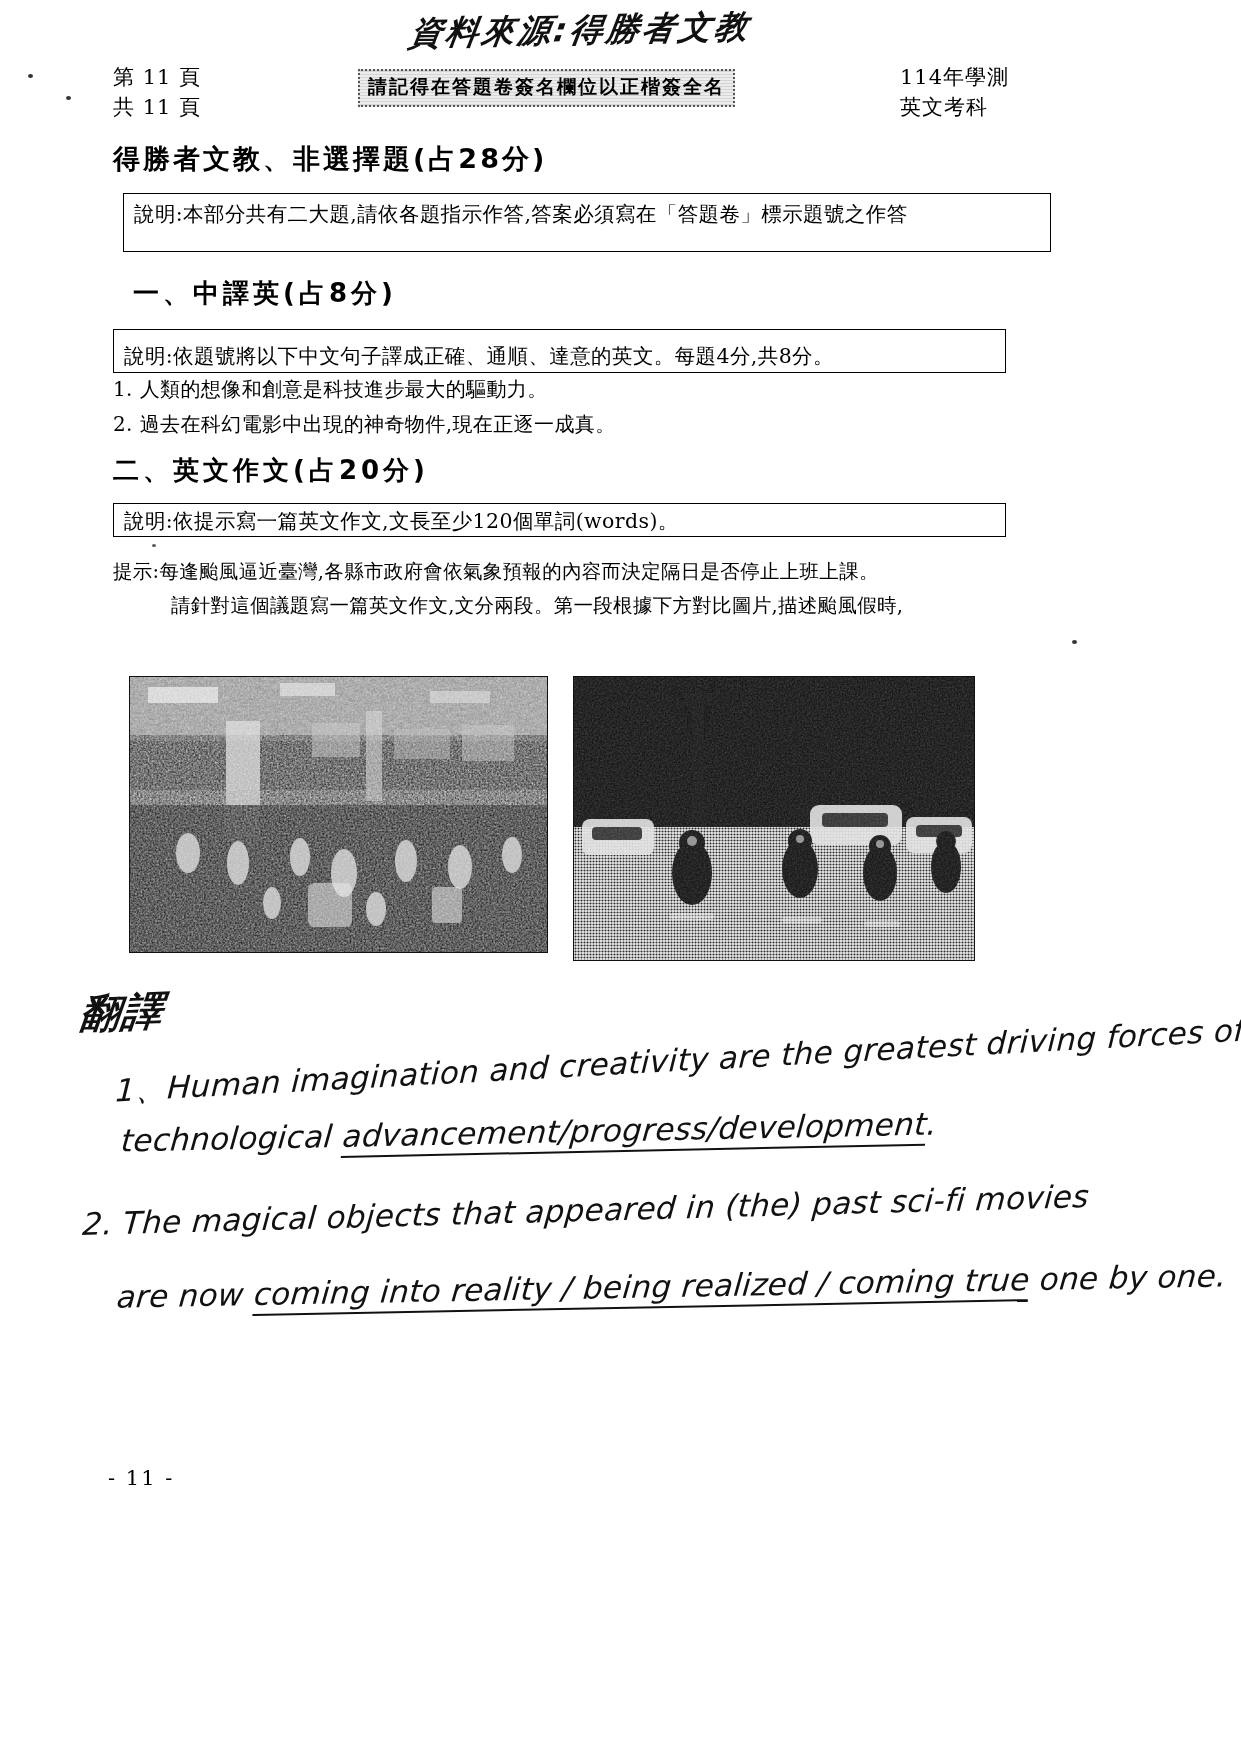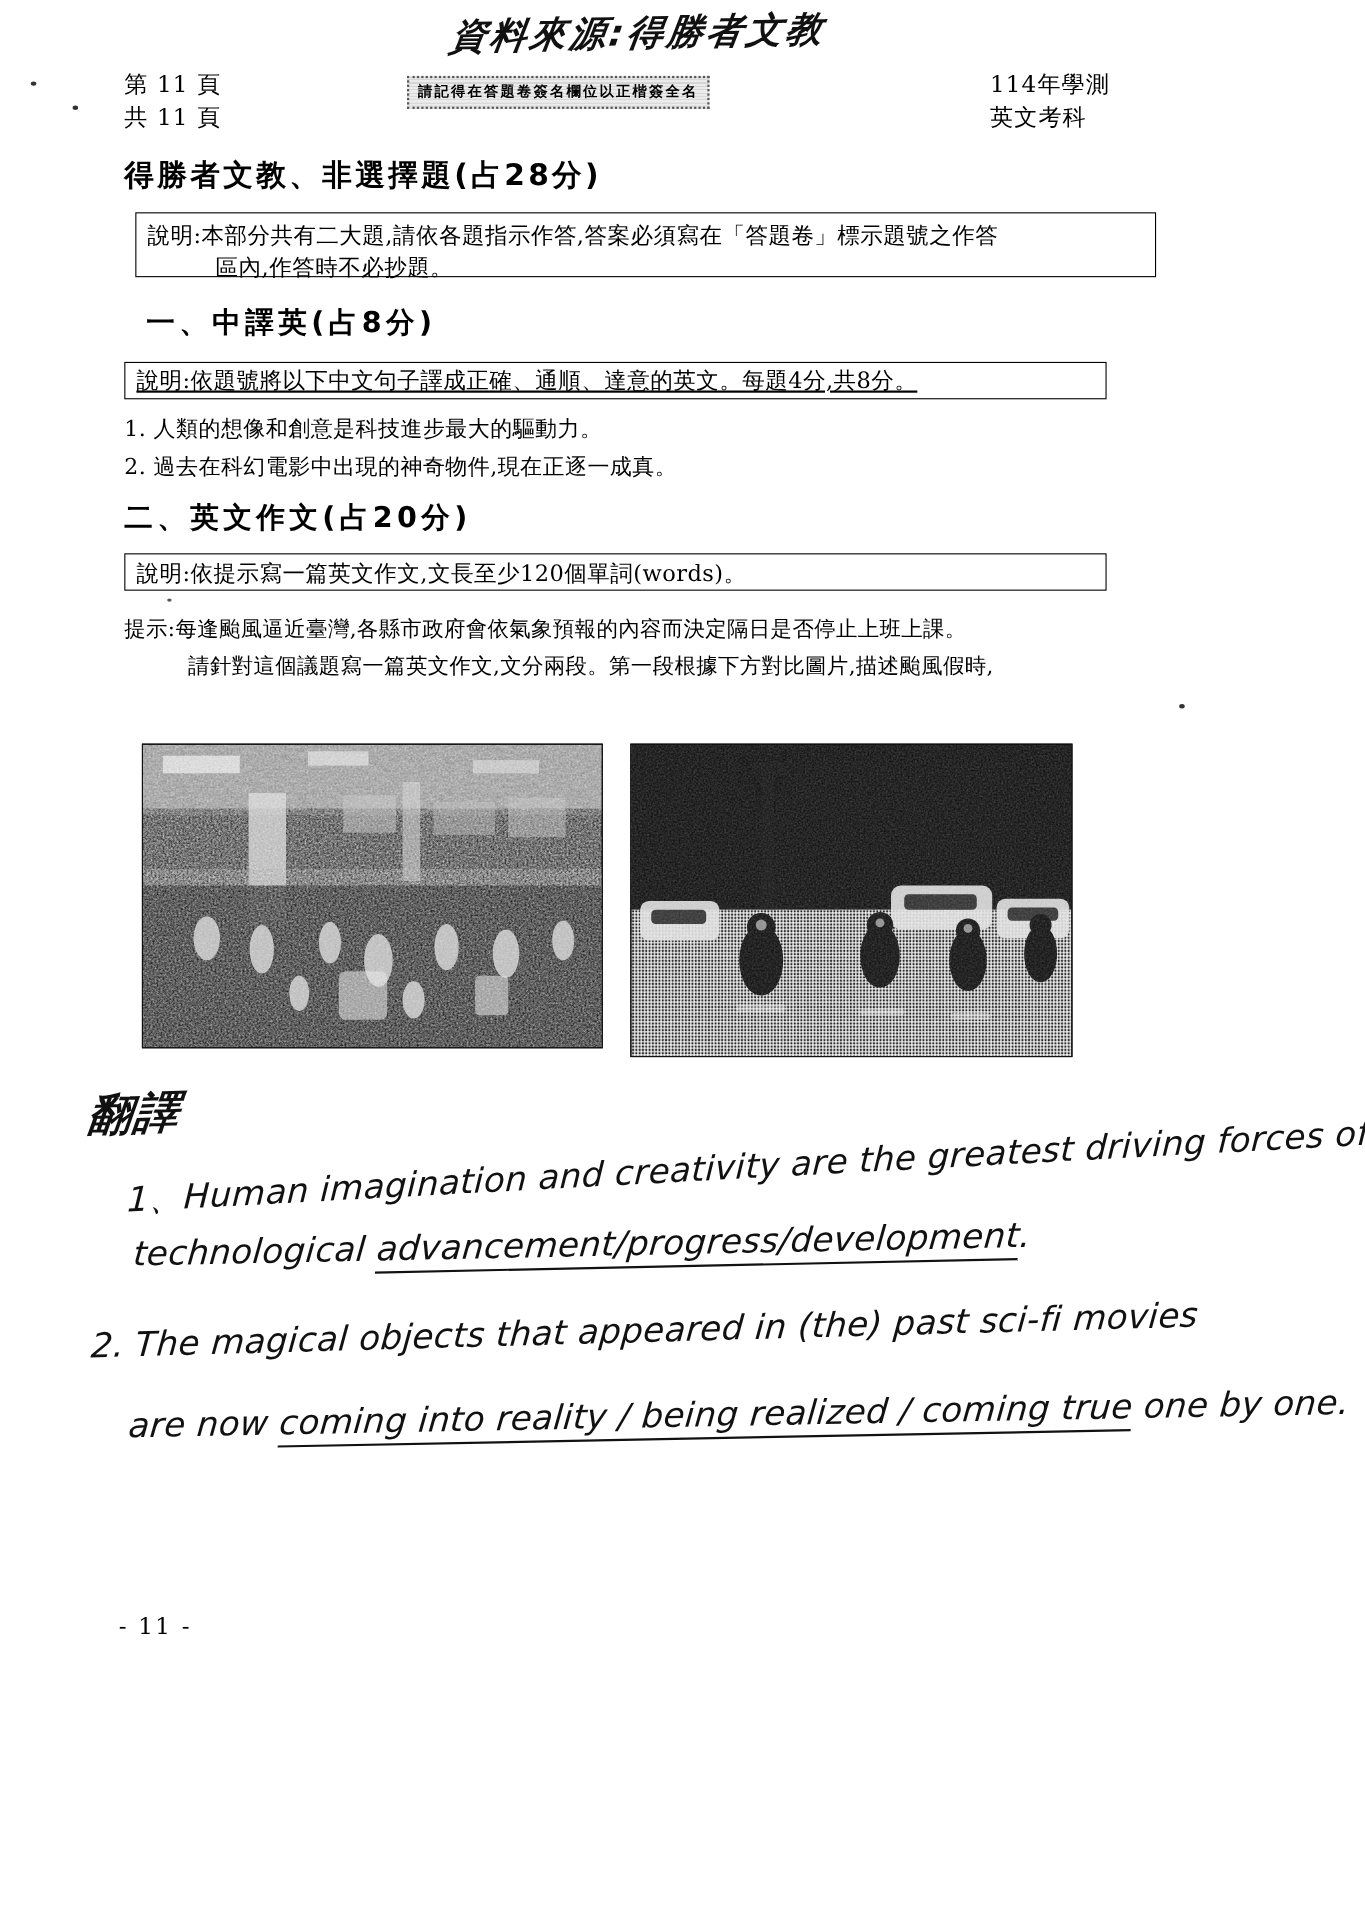--- a/index.html
+++ b/index.html
@@ -25,22 +25,22 @@
     white-space:nowrap;
   }
   .stamp{
     position:absolute;left:358px;top:69px;
     padding:3px 8px 5px 8px;
     background:
       repeating-linear-gradient(0deg, rgba(0,0,0,.10) 0 1px, rgba(0,0,0,0) 1px 3px),
       #ececec;
     border:2px dotted #555;
     font-family:"DejaVu Sans","Liberation Sans",sans-serif;
-    font-size:13px;font-weight:bold;letter-spacing:2px;
-    color:#000;white-space:nowrap;margin-left:12px;
+    font-size:19px;font-weight:bold;letter-spacing:2px;
+    color:#000;white-space:nowrap;
   }
   .pg-left{
     position:absolute;left:113px;top:62px;
     font-size:21px;line-height:30px;letter-spacing:1px;text-align:center;
   }
   .pg-right{
     position:absolute;left:900px;top:62px;
     font-size:21px;line-height:30px;letter-spacing:1px;
     text-align:left;
   }
@@ -144,26 +144,25 @@
 
   <div class="pg-right">
     <div>114年學測</div>
     <div>英文考科</div>
   </div>
 
   <div class="sec-head" style="left:113px;top:141px;">得勝者文教、非選擇題(占28分)</div>
 
   <div class="box" style="left:123px;top:193px;width:928px;height:59px;">
     <span>說明:本部分共有二大題,請依各題指示作答,答案必須寫在「答題卷」標示題號之作答</span>
-    <span class="cont">區內,作答時不必抄題。</span>
   </div>
 
   <div class="sub-head" style="left:113px;top:276px;margin-left:20px;">一、中譯英(占8分)</div>
 
-  <div class="box" style="left:113px;top:329px;width:893px;height:34px;padding-top:2px;text-decoration:underline;">
+  <div class="box" style="left:113px;top:329px;width:893px;height:44px;padding-top:12px;">
     <span>說明:依題號將以下中文句子譯成正確、通順、達意的英文。每題4分,共8分。</span>
   </div>
 
   <div class="qline" style="left:113px;top:376px;">1. 人類的想像和創意是科技進步最大的驅動力。</div>
   <div class="qline" style="left:113px;top:411px;">2. 過去在科幻電影中出現的神奇物件,現在正逐一成真。</div>
 
   <div class="sub-head" style="left:113px;top:453px;">二、英文作文(占20分)</div>
 
   <div class="box" style="left:113px;top:503px;width:893px;height:34px;padding-top:3px;">
     <span>說明:依提示寫一篇英文作文,文長至少120個單詞(words)。</span>

